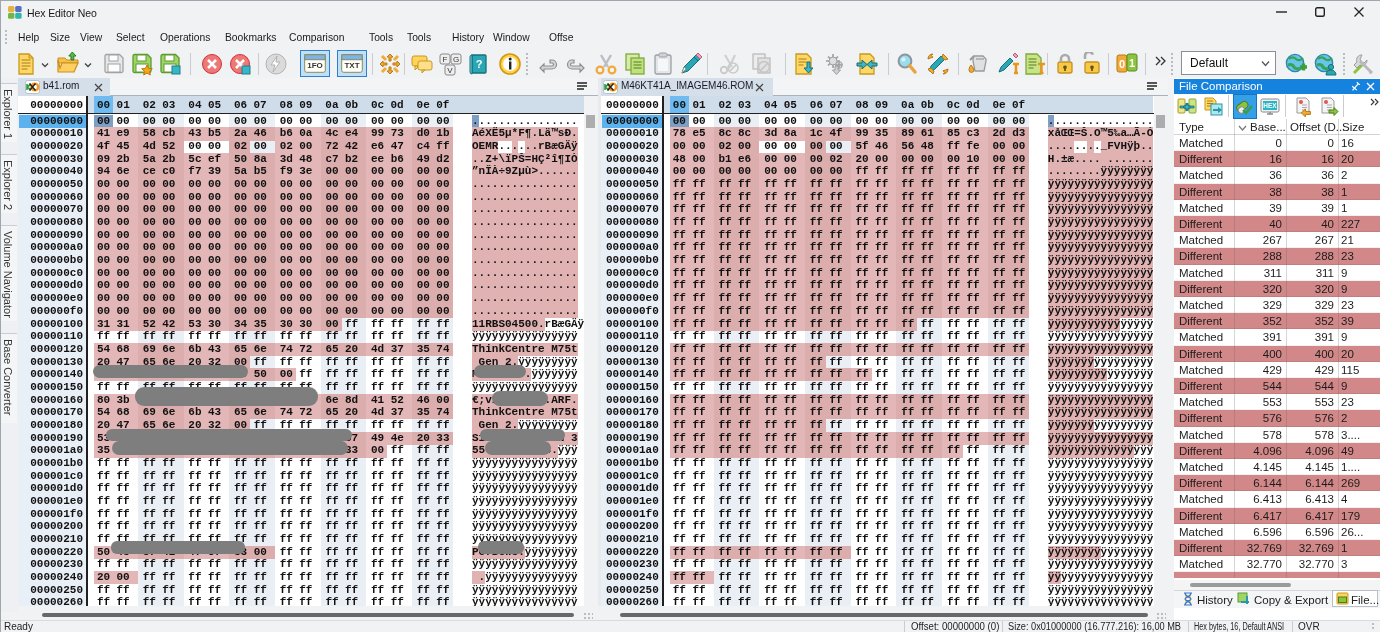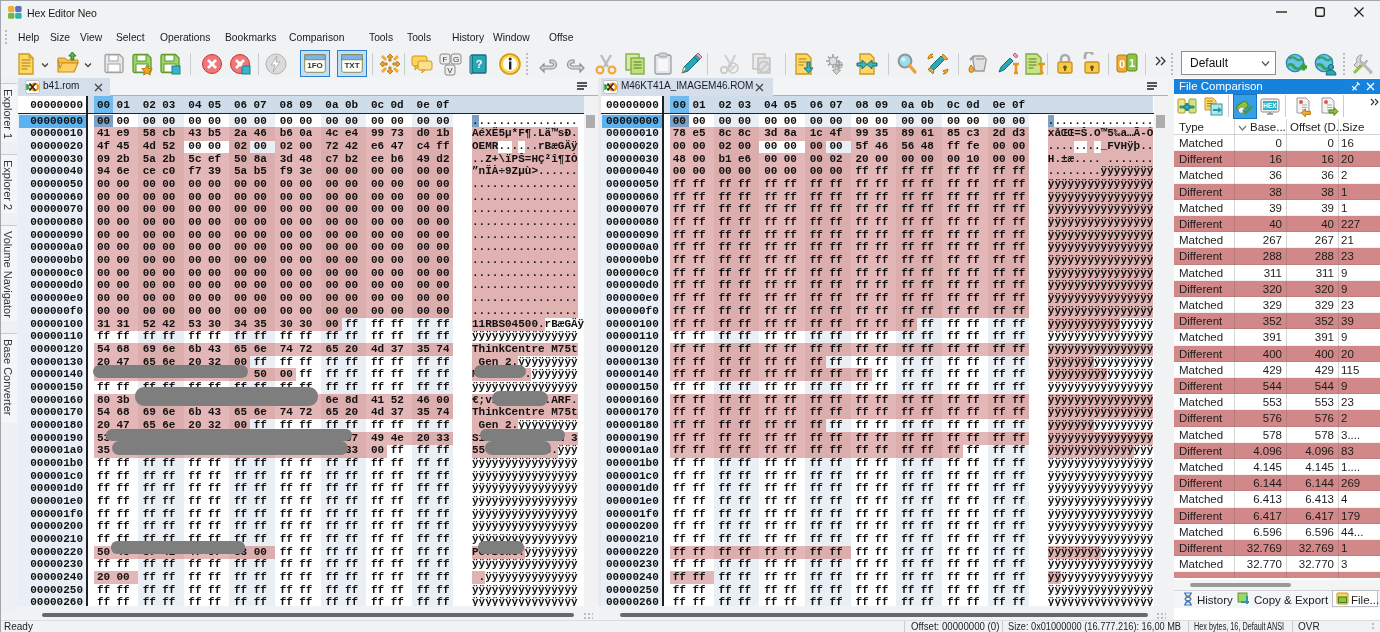--- a/index.html
+++ b/index.html
@@ -1200,21 +1200,21 @@
 <div class="abs" style="left:1341px;top:412.4px;font-size:11.5px;color:#1c1c1c">2</div>
 <div class="abs" style="left:1174px;top:426.6px;width:206px;height:16.2px;background:#fff;border-bottom:1px solid rgba(120,120,120,0.10);box-sizing:border-box"></div>
 <div class="abs" style="left:1179px;top:428.6px;font-size:11.5px;color:#1c1c1c">Matched</div>
 <div class="abs" style="left:1200px;top:428.6px;width:82px;text-align:right;font-size:11.5px;color:#1c1c1c">578</div>
 <div class="abs" style="left:1254px;top:428.6px;width:80px;text-align:right;font-size:11.5px;color:#1c1c1c">578</div>
 <div class="abs" style="left:1341px;top:428.6px;font-size:11.5px;color:#1c1c1c">3....</div>
 <div class="abs" style="left:1174px;top:442.8px;width:206px;height:16.2px;background:#d28888;border-bottom:1px solid rgba(140,100,100,0.25);box-sizing:border-box"></div>
 <div class="abs" style="left:1179px;top:444.8px;font-size:11.5px;color:#1c1c1c">Different</div>
 <div class="abs" style="left:1200px;top:444.8px;width:82px;text-align:right;font-size:11.5px;color:#1c1c1c">4.096</div>
 <div class="abs" style="left:1254px;top:444.8px;width:80px;text-align:right;font-size:11.5px;color:#1c1c1c">4.096</div>
-<div class="abs" style="left:1341px;top:444.8px;font-size:11.5px;color:#1c1c1c">83</div>
+<div class="abs" style="left:1341px;top:444.8px;font-size:11.5px;color:#1c1c1c">49</div>
 <div class="abs" style="left:1174px;top:459.0px;width:206px;height:16.2px;background:#fff;border-bottom:1px solid rgba(120,120,120,0.10);box-sizing:border-box"></div>
 <div class="abs" style="left:1179px;top:461.0px;font-size:11.5px;color:#1c1c1c">Matched</div>
 <div class="abs" style="left:1200px;top:461.0px;width:82px;text-align:right;font-size:11.5px;color:#1c1c1c">4.145</div>
 <div class="abs" style="left:1254px;top:461.0px;width:80px;text-align:right;font-size:11.5px;color:#1c1c1c">4.145</div>
 <div class="abs" style="left:1341px;top:461.0px;font-size:11.5px;color:#1c1c1c">1....</div>
 <div class="abs" style="left:1174px;top:475.2px;width:206px;height:16.2px;background:#d28888;border-bottom:1px solid rgba(140,100,100,0.25);box-sizing:border-box"></div>
 <div class="abs" style="left:1179px;top:477.2px;font-size:11.5px;color:#1c1c1c">Different</div>
 <div class="abs" style="left:1200px;top:477.2px;width:82px;text-align:right;font-size:11.5px;color:#1c1c1c">6.144</div>
 <div class="abs" style="left:1254px;top:477.2px;width:80px;text-align:right;font-size:11.5px;color:#1c1c1c">6.144</div>
 <div class="abs" style="left:1341px;top:477.2px;font-size:11.5px;color:#1c1c1c">269</div>
@@ -1225,21 +1225,21 @@
 <div class="abs" style="left:1341px;top:493.4px;font-size:11.5px;color:#1c1c1c">4</div>
 <div class="abs" style="left:1174px;top:507.6px;width:206px;height:16.2px;background:#d28888;border-bottom:1px solid rgba(140,100,100,0.25);box-sizing:border-box"></div>
 <div class="abs" style="left:1179px;top:509.6px;font-size:11.5px;color:#1c1c1c">Different</div>
 <div class="abs" style="left:1200px;top:509.6px;width:82px;text-align:right;font-size:11.5px;color:#1c1c1c">6.417</div>
 <div class="abs" style="left:1254px;top:509.6px;width:80px;text-align:right;font-size:11.5px;color:#1c1c1c">6.417</div>
 <div class="abs" style="left:1341px;top:509.6px;font-size:11.5px;color:#1c1c1c">179</div>
 <div class="abs" style="left:1174px;top:523.8px;width:206px;height:16.2px;background:#fff;border-bottom:1px solid rgba(120,120,120,0.10);box-sizing:border-box"></div>
 <div class="abs" style="left:1179px;top:525.8px;font-size:11.5px;color:#1c1c1c">Matched</div>
 <div class="abs" style="left:1200px;top:525.8px;width:82px;text-align:right;font-size:11.5px;color:#1c1c1c">6.596</div>
 <div class="abs" style="left:1254px;top:525.8px;width:80px;text-align:right;font-size:11.5px;color:#1c1c1c">6.596</div>
-<div class="abs" style="left:1341px;top:525.8px;font-size:11.5px;color:#1c1c1c">44...</div>
+<div class="abs" style="left:1341px;top:525.8px;font-size:11.5px;color:#1c1c1c">26...</div>
 <div class="abs" style="left:1174px;top:540.0px;width:206px;height:16.2px;background:#d28888;border-bottom:1px solid rgba(140,100,100,0.25);box-sizing:border-box"></div>
 <div class="abs" style="left:1179px;top:542.0px;font-size:11.5px;color:#1c1c1c">Different</div>
 <div class="abs" style="left:1200px;top:542.0px;width:82px;text-align:right;font-size:11.5px;color:#1c1c1c">32.769</div>
 <div class="abs" style="left:1254px;top:542.0px;width:80px;text-align:right;font-size:11.5px;color:#1c1c1c">32.769</div>
 <div class="abs" style="left:1341px;top:542.0px;font-size:11.5px;color:#1c1c1c">1</div>
 <div class="abs" style="left:1174px;top:556.2px;width:206px;height:16.2px;background:#fff;border-bottom:1px solid rgba(120,120,120,0.10);box-sizing:border-box"></div>
 <div class="abs" style="left:1179px;top:558.2px;font-size:11.5px;color:#1c1c1c">Matched</div>
 <div class="abs" style="left:1200px;top:558.2px;width:82px;text-align:right;font-size:11.5px;color:#1c1c1c">32.770</div>
 <div class="abs" style="left:1254px;top:558.2px;width:80px;text-align:right;font-size:11.5px;color:#1c1c1c">32.770</div>
 <div class="abs" style="left:1341px;top:558.2px;font-size:11.5px;color:#1c1c1c">3</div>

